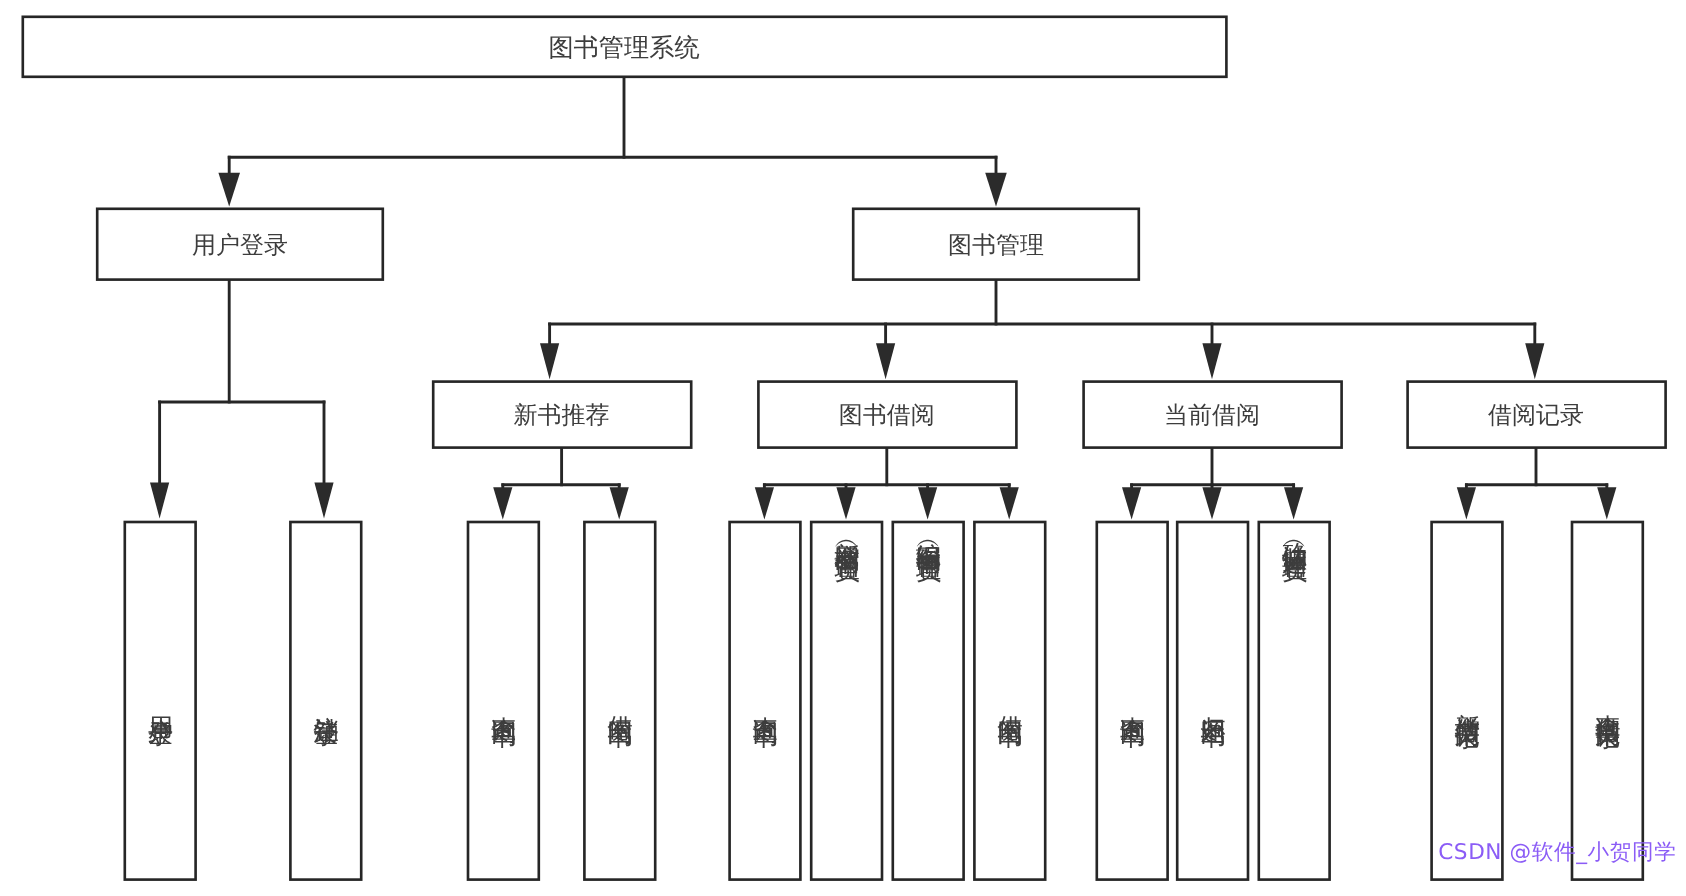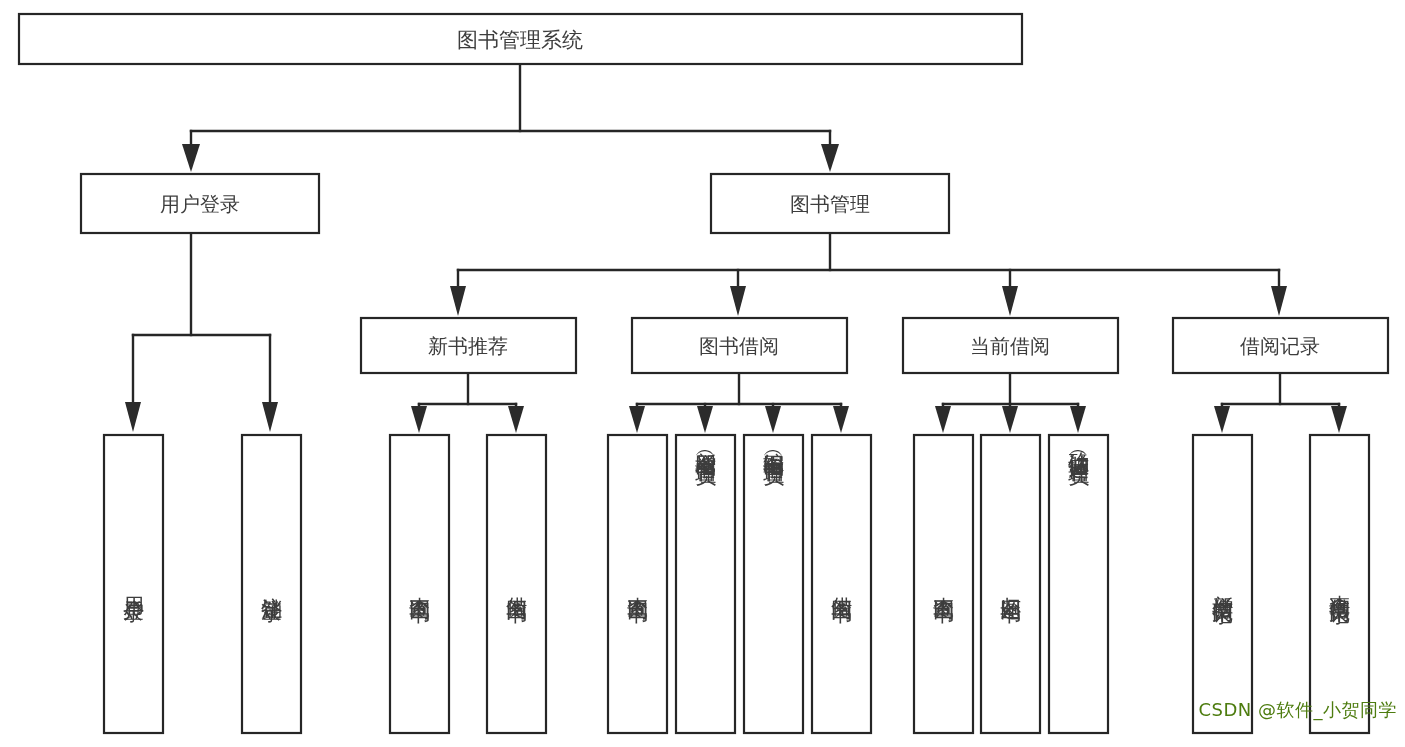--- a/index.html
+++ b/index.html
@@ -68,21 +68,21 @@
     color: #3d3d3d;
     white-space: nowrap;
     text-align: center;
   }
   #watermark {
     position: absolute;
     right: 8px;
     bottom: 4px;
     font-family: "DejaVu Sans", "Liberation Sans", sans-serif;
     font-size: 18px;
-    color: #4d7c0f;
+    color: #8b5cf6;
     white-space: nowrap;
     letter-spacing: 0.5px;
   }
 </style>
 </head>
 <body>
 
 <div id="diagram-root">
 
   <svg class="diagram-svg" viewBox="0 0 1405 747" xmlns="http://www.w3.org/2000/svg">

